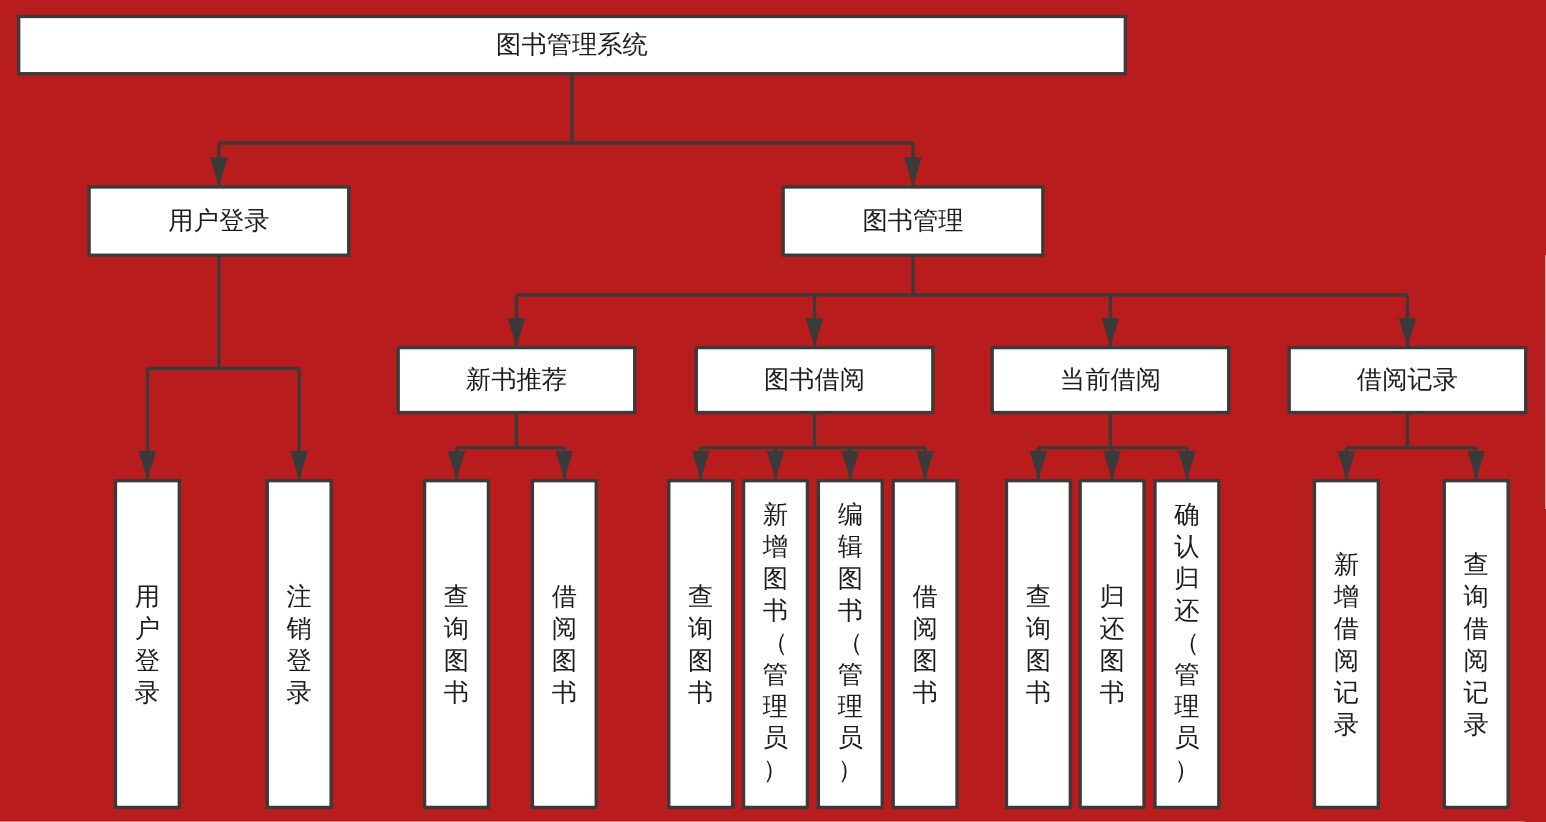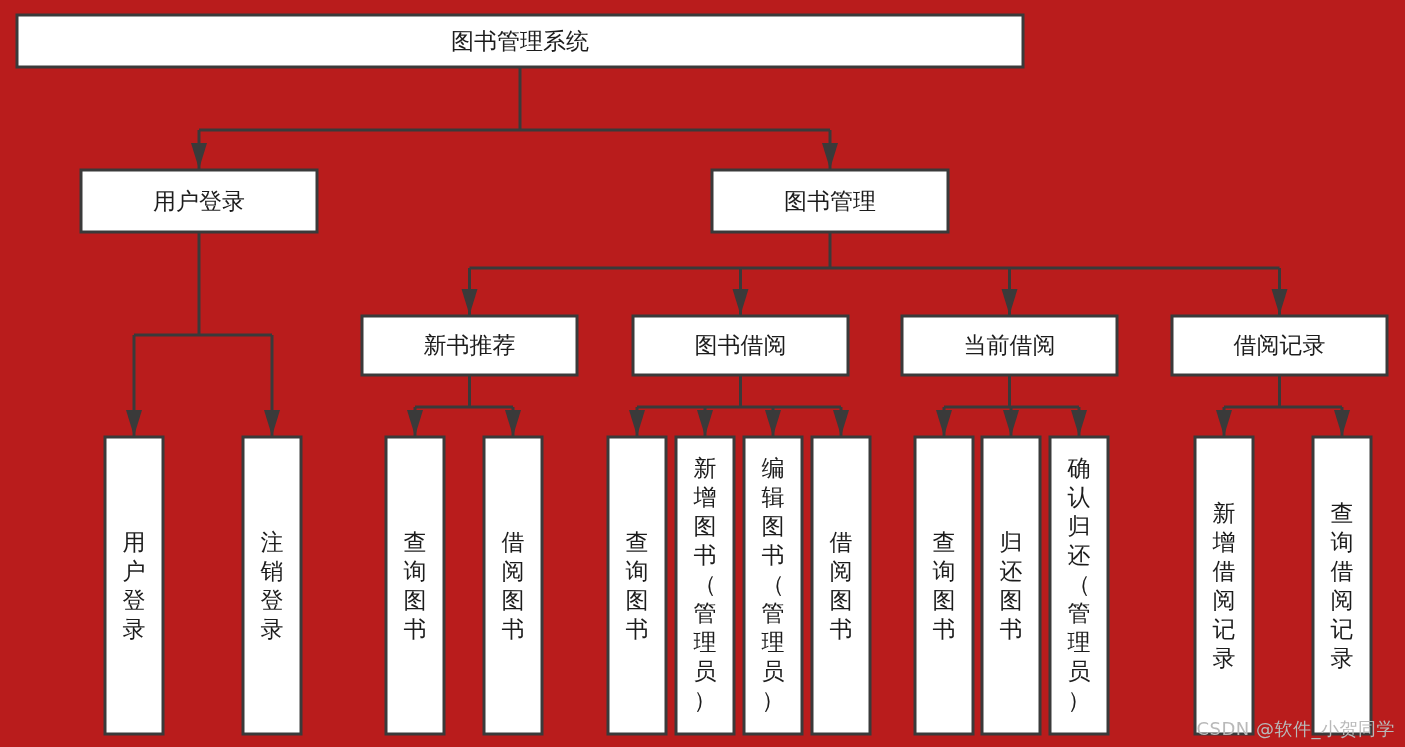--- a/index.html
+++ b/index.html
@@ -198,14 +198,13 @@
         <g>
           <rect x="1195" y="437" width="58" height="297" class="node-rect"></rect>
           <text x="1224" y="521.12" class="node-label-v"><tspan x="1224" dy="0">新</tspan><tspan x="1224" dy="29">增</tspan><tspan x="1224" dy="29">借</tspan><tspan x="1224" dy="29">阅</tspan><tspan x="1224" dy="29">记</tspan><tspan x="1224" dy="29">录</tspan></text>
         </g>
         <g>
           <rect x="1313" y="437" width="58" height="297" class="node-rect"></rect>
           <text x="1342" y="521.12" class="node-label-v"><tspan x="1342" dy="0">查</tspan><tspan x="1342" dy="29">询</tspan><tspan x="1342" dy="29">借</tspan><tspan x="1342" dy="29">阅</tspan><tspan x="1342" dy="29">记</tspan><tspan x="1342" dy="29">录</tspan></text>
         </g>
       </g>
   </svg>
-  <div class="watermark">CSDN @软件_小贺同学</div>
 </div>
 
 </body></html>

